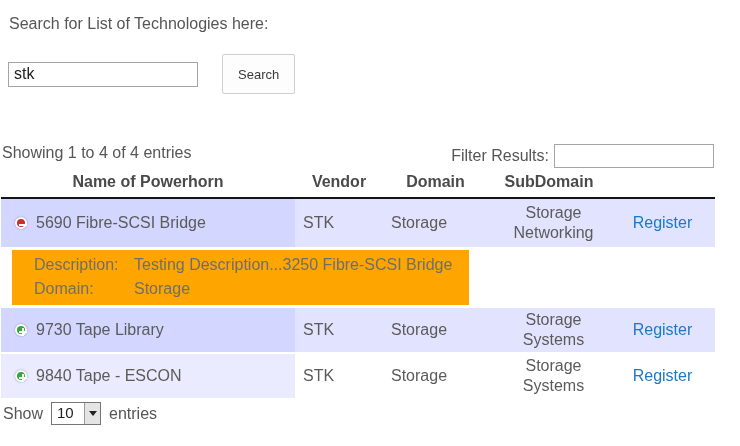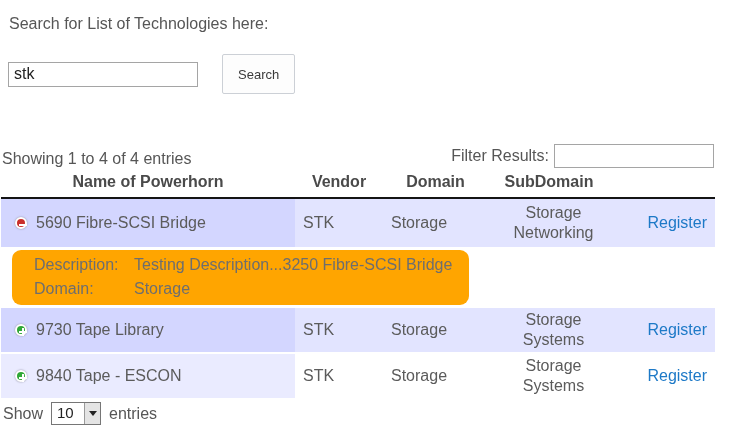--- a/index.html
+++ b/index.html
@@ -17,21 +17,21 @@
     font-family: "Liberation Sans", sans-serif; font-size: 16px;
     padding: 2px 5px; color: #222; outline: none;
   }
   .search-button {
     height: 40px; padding: 0 15px; font-family: "Liberation Sans", sans-serif;
     font-size: 13px; color: #3a3a3a; background: #fdfdfd;
     border: 1px solid #ccd0d6; border-radius: 2px; cursor: pointer;
   }
   .controls {
     margin: 50px 0 0 2px; width: 712px;
-    display: flex; justify-content: space-between; align-items: flex-end; gap: 8px;
+    display: flex; justify-content: space-between; align-items: flex-start; gap: 8px;
   }
   .showing-text { color: #565656; }
   .filter-group { display: flex; align-items: center; gap: 5px; }
   .filter-label { color: #565656; }
   .filter-input {
     width: 160px; height: 24px; border: 1px solid #a5a5a5;
     font-family: "Liberation Sans", sans-serif; font-size: 15px; padding: 2px 4px; outline: none;
   }
   table.tech-table {
     border-collapse: collapse; table-layout: fixed;
@@ -51,21 +51,21 @@
   .tech-table td {
     padding: 2px 8px; vertical-align: middle; line-height: 20px; color: #5b5b5b;
   }
   tr.main-row { height: 45px; }
   tr.main-row.first { height: 50px; }
   tr.odd td { background: #E2E4FF; }
   tr.odd td.sorted { background: #D3D6FF; }
   tr.even td { background: #FFFFFF; }
   tr.even td.sorted { background: #EAEBFF; }
   td.subdomain-cell { padding-left: 17px; text-align: center; }
-  td.action-cell { text-align: right; }
+  td.action-cell { text-align: center; }
   td.action-cell a { color: #1d79c7; text-decoration: none; cursor: pointer; }
   .name-wrap { display: flex; align-items: center; gap: 9px; padding-left: 6px; }
   .dot {
     width: 12px; height: 12px; border-radius: 50%;
     border: 2px solid #fff; box-shadow: 0 0 2px #8a8a9a;
     position: relative; flex: none; cursor: pointer; display: inline-block;
   }
   .dot::after {
     content: ""; position: absolute; left: 2px; top: 5px;
     width: 8px; height: 2px; background: #fff;
@@ -73,21 +73,20 @@
   .dot.plus::before {
     content: ""; position: absolute; left: 5px; top: 2px;
     width: 2px; height: 8px; background: #fff;
   }
   .dot.minus { background: #c9302c; }
   .dot.plus { background: #31a837; }
   tr.detail-row td { padding: 0; background: #fff; }
   .detail-panel {
     margin: 1px 0 1px 11px; width: 457px; background: #FFA500;
     padding: 3px 0 4px;
-    border-radius: 9px;
   }
   .detail-line { display: flex; line-height: 24px; color: #6e6e6e; }
   .detail-label { margin-left: 22px; width: 100px; flex: none; }
   .footer-row { display: flex; align-items: center; gap: 8px; margin: 4px 0 0 3px; color: #565656; }
   .fake-select {
     width: 50px; height: 23px; border: 1px solid #767676; background: #fff;
     display: flex; align-items: stretch; justify-content: space-between;
     cursor: pointer;
   }
   .fake-select .sel-value { padding: 1px 0 0 5px; color: #222; font-size: 15px; }

